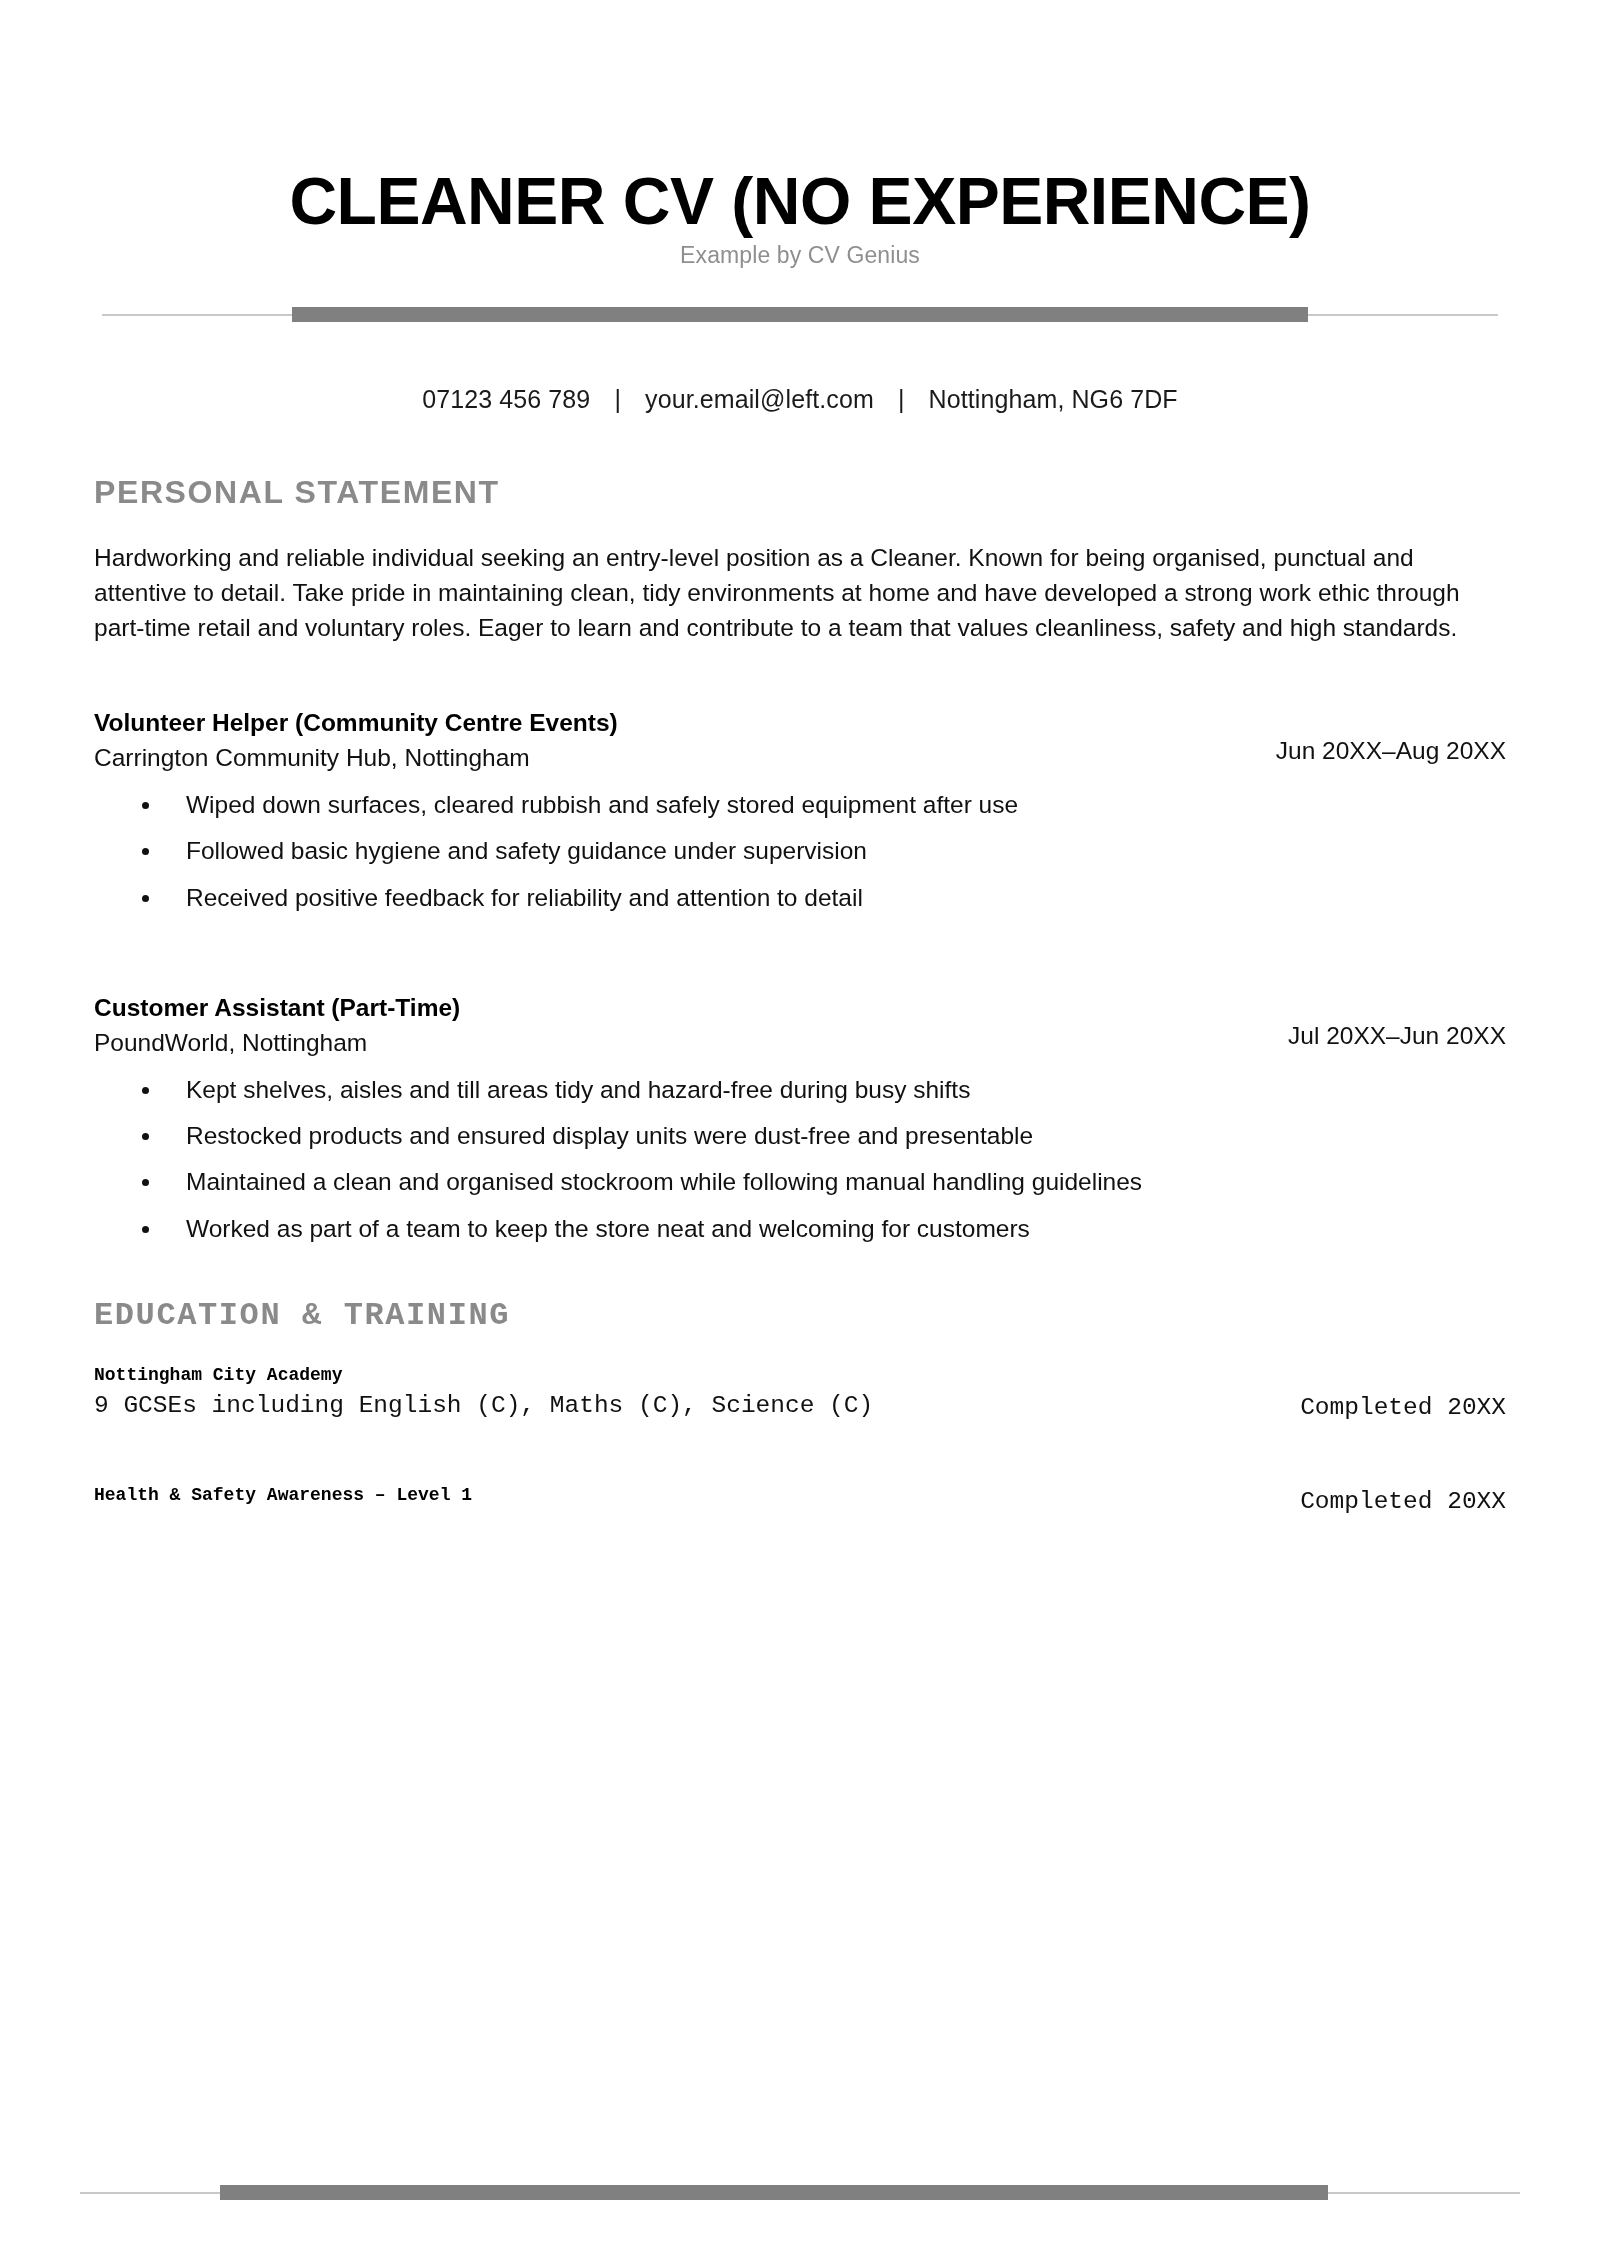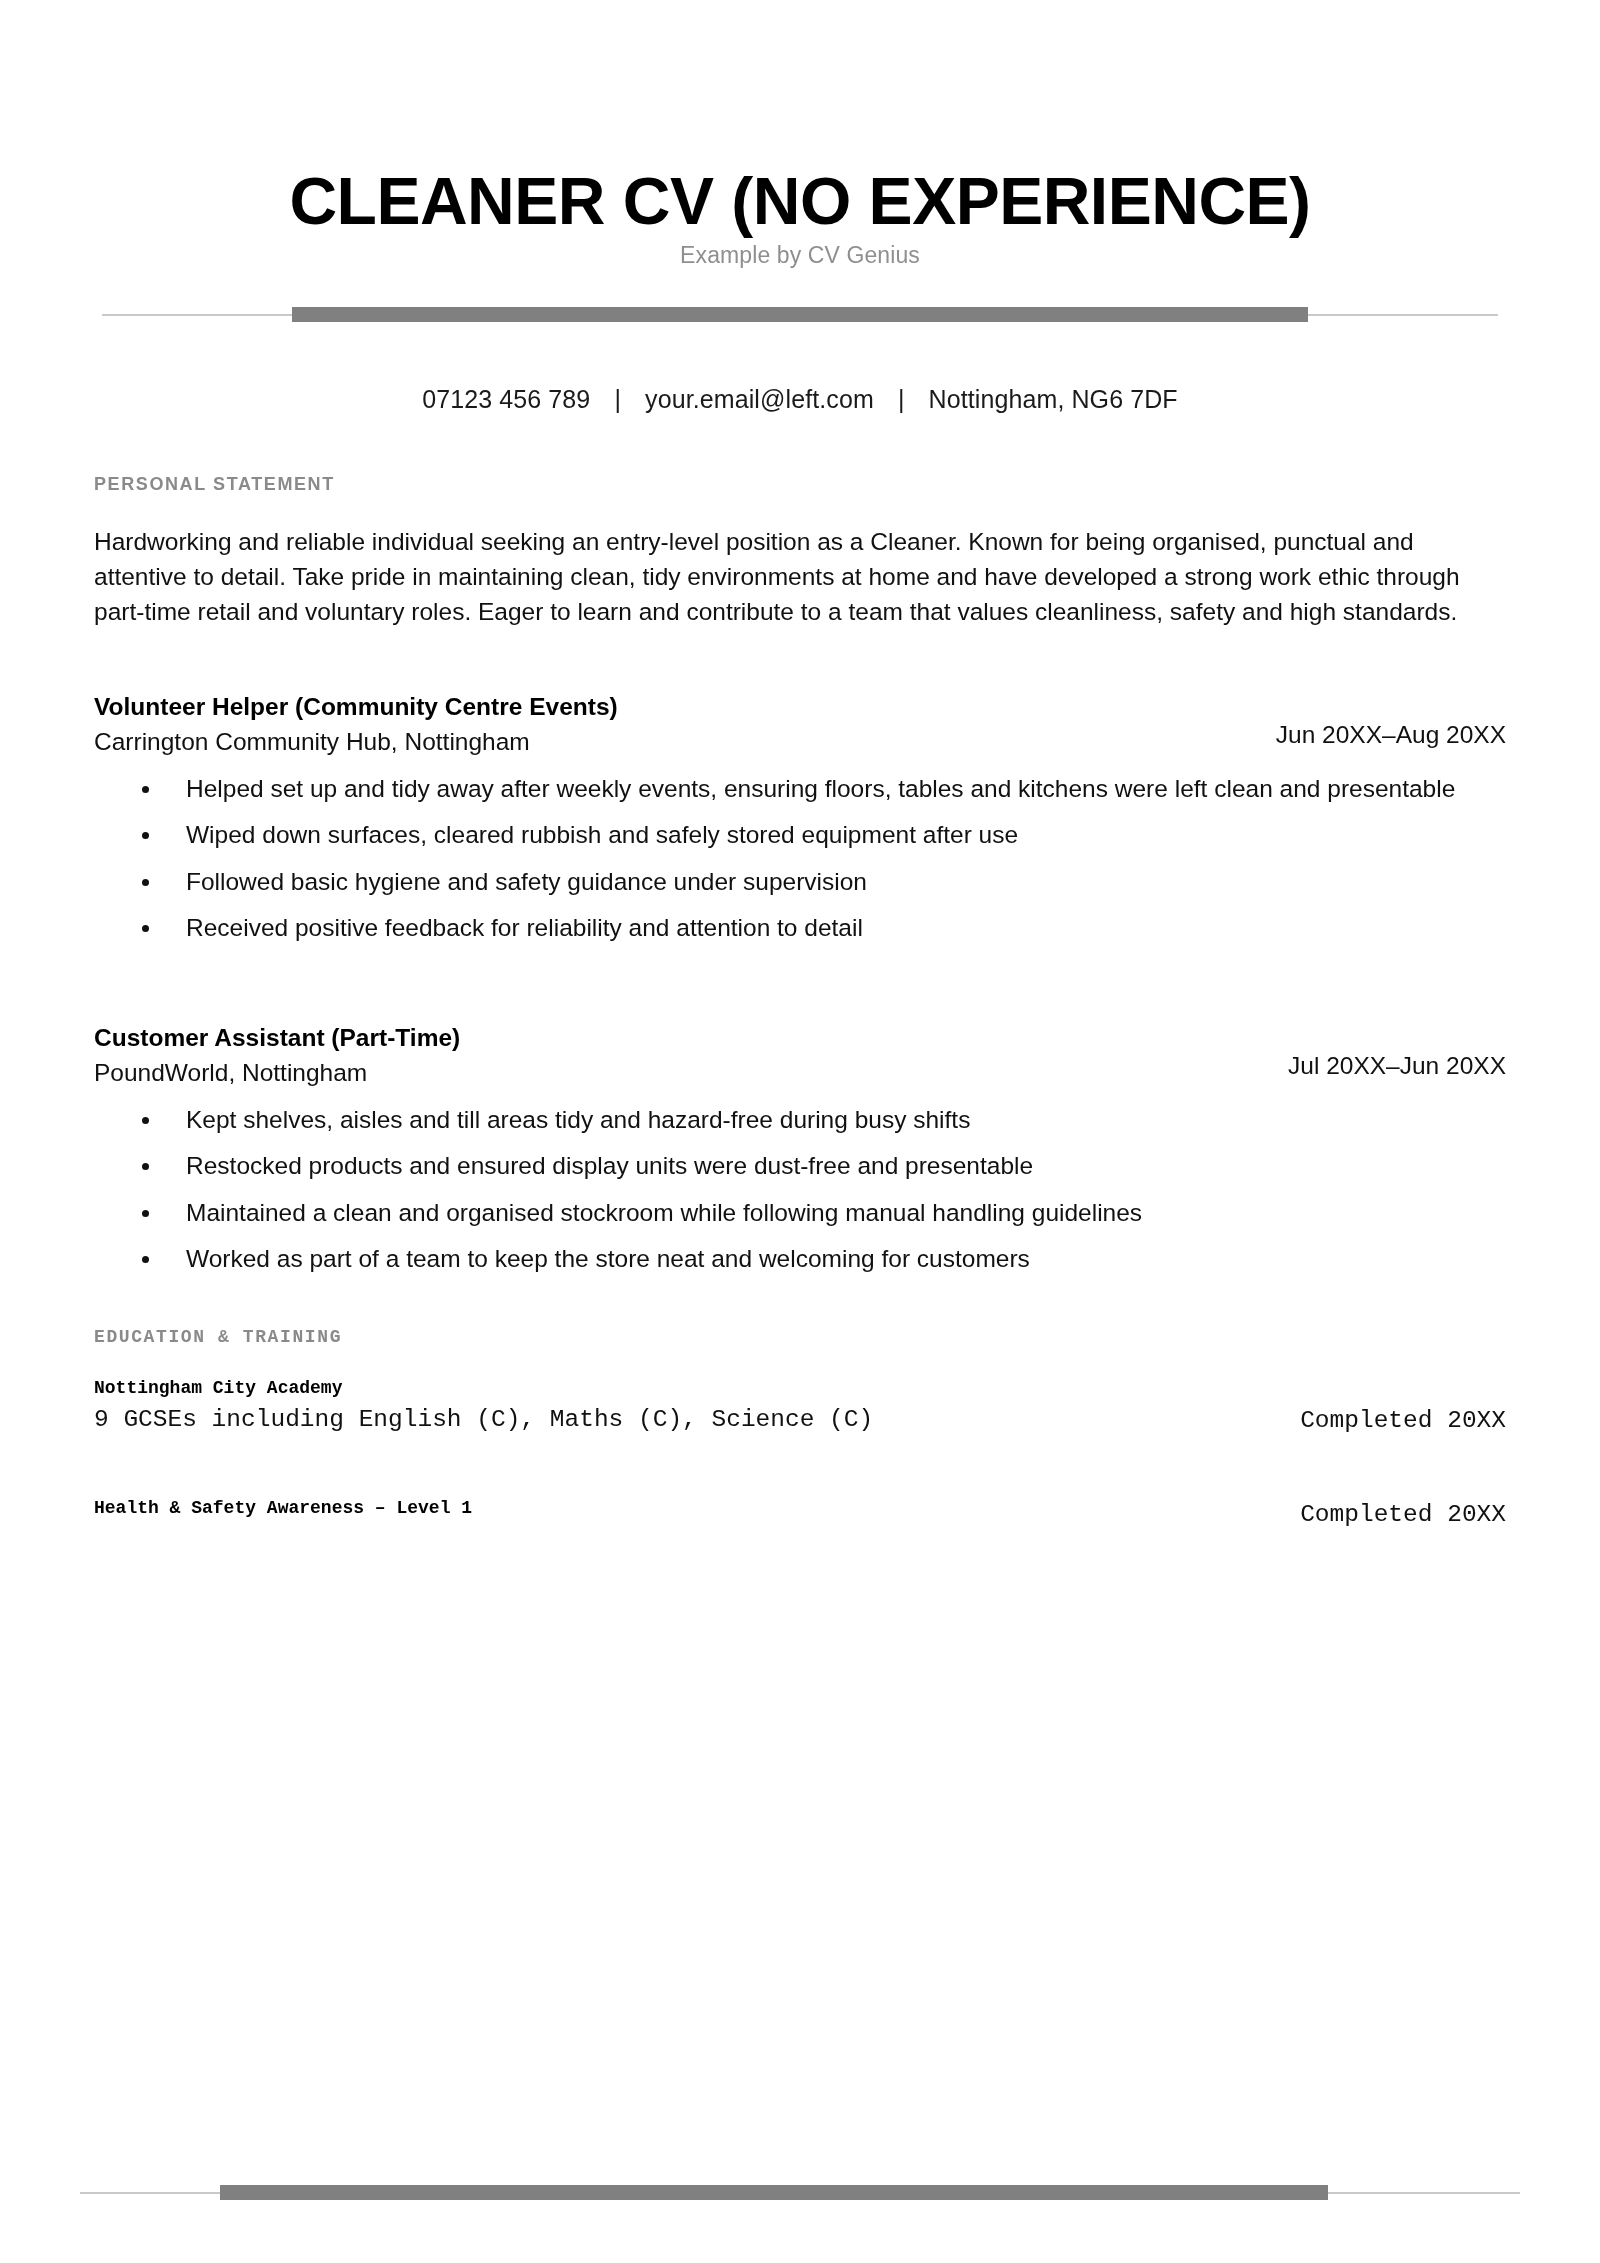--- a/index.html
+++ b/index.html
@@ -83,21 +83,21 @@
     padding: 0 17px;
     color: #1a1a1a;
   }
 
   
   .section {
     margin-top: 60px;
     padding: 0 14px;
   }
   .section-title {
-    font-size: 18px;
+    font-size: 32px;
     font-weight: 700;
     color: #8a8a8a;
     letter-spacing: 1.6px;
     text-transform: uppercase;
     margin: 0;
   }
   .section-body {
     margin-top: 30px;
   }
   .summary {
@@ -261,21 +261,20 @@
       <div class="section-body" id="experience-entries">
           <div class="entry">
             <div class="entry-head">
               <div class="entry-left">
                 <div class="entry-role">Volunteer Helper (Community Centre Events)</div>
                 <div class="entry-org">Carrington Community Hub, Nottingham</div>
               </div>
               <div class="entry-date">Jun 20XX–Aug 20XX</div>
             </div>
             <ul class="bullets">
-              <li>Helped set up and tidy away after weekly events, ensuring floors, tables and kitchens were left clean and presentable</li>
               <li>Wiped down surfaces, cleared rubbish and safely stored equipment after use</li>
               <li>Followed basic hygiene and safety guidance under supervision</li>
               <li>Received positive feedback for reliability and attention to detail</li>
             </ul>
           </div>
           <div class="entry">
             <div class="entry-head">
               <div class="entry-left">
                 <div class="entry-role">Customer Assistant (Part-Time)</div>
                 <div class="entry-org">PoundWorld, Nottingham</div>

